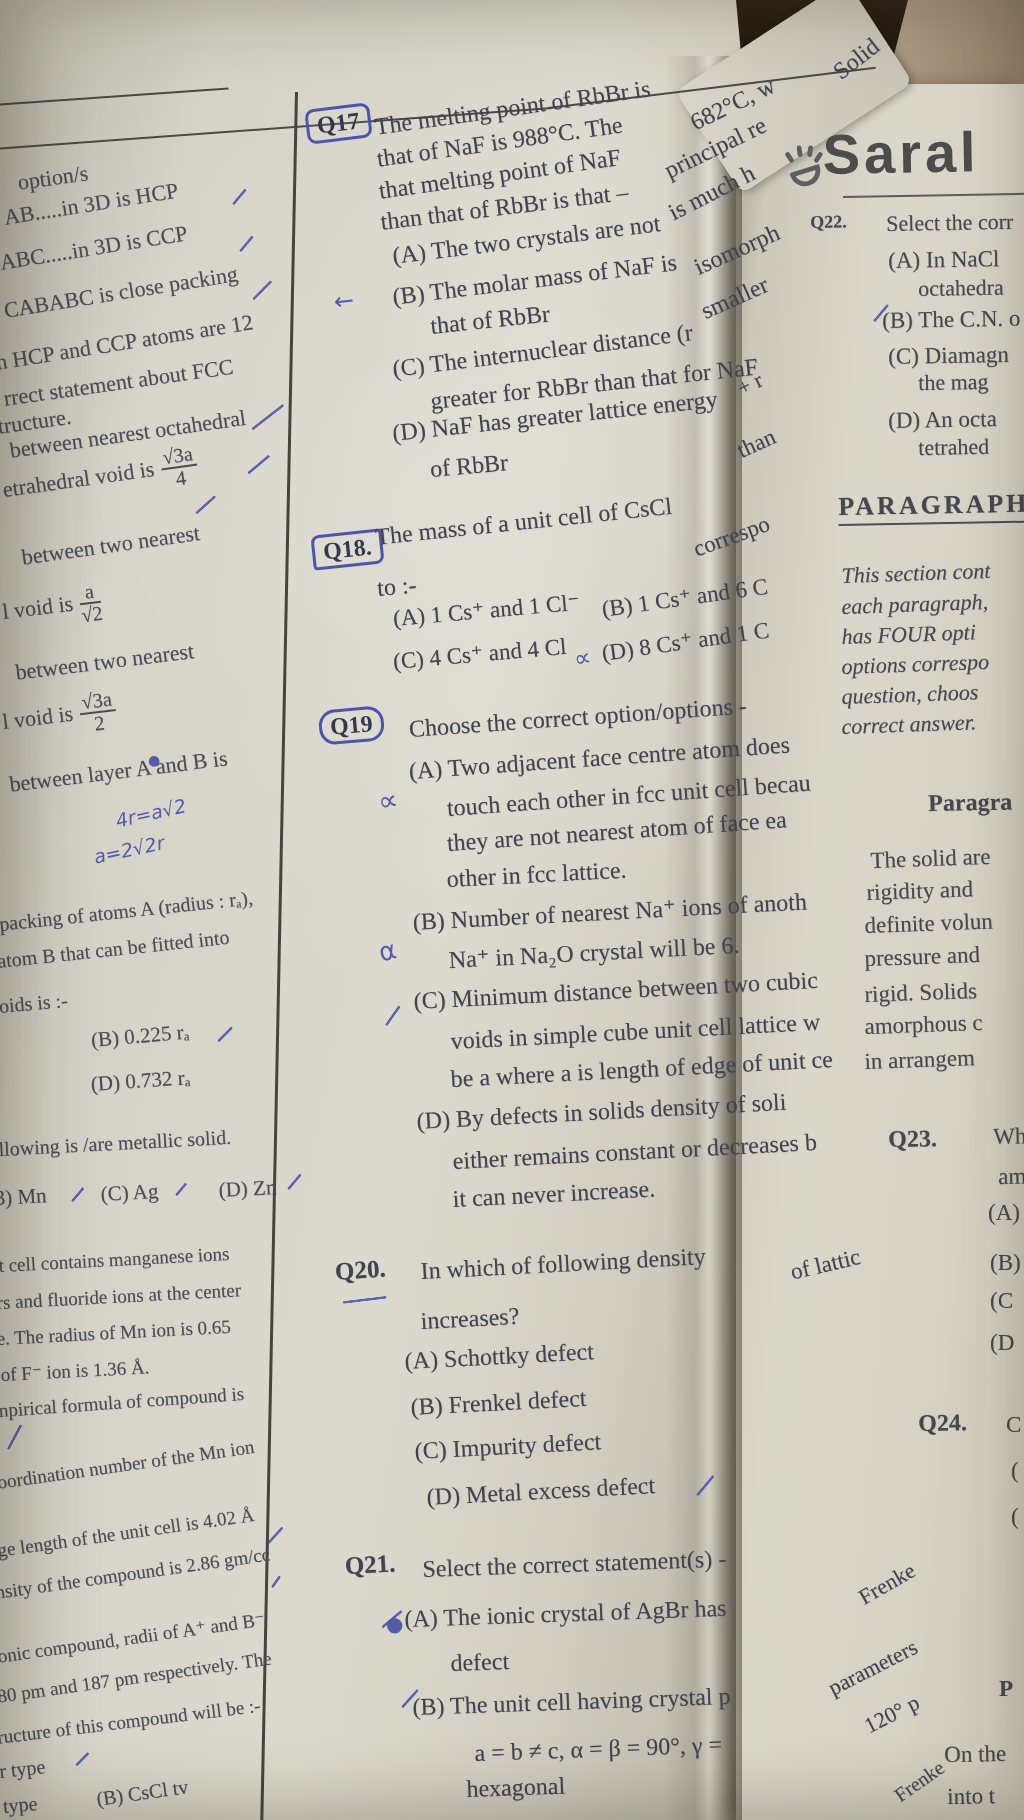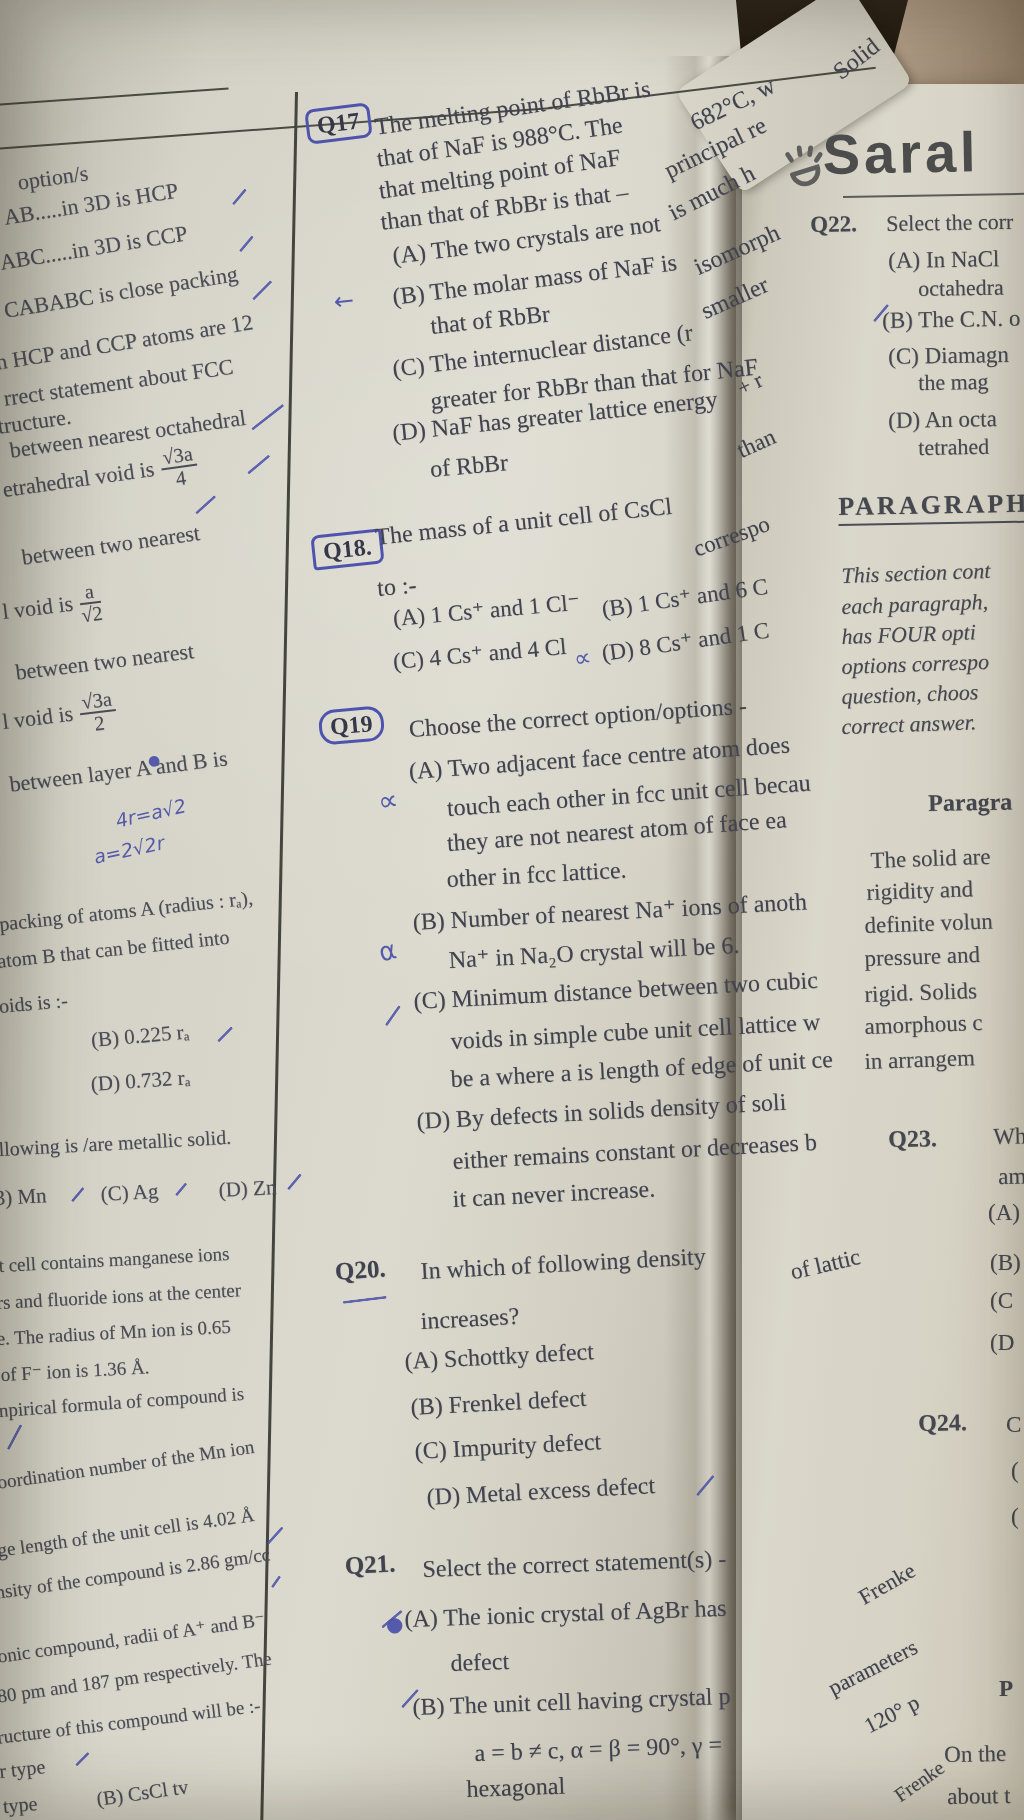--- a/index.html
+++ b/index.html
@@ -203,21 +203,21 @@
           <line x1="9" y1="15" x2="13" y2="21"></line>
           <line x1="21" y1="8" x2="22" y2="15"></line>
           <line x1="33" y1="8" x2="32" y2="15"></line>
           <line x1="43" y1="15" x2="39" y2="21"></line>
         </g>
       </svg>
   </span>
   <div class="t" style="left:822px;top:122px;font-size:56px;font-weight:bold;letter-spacing:4px;color:#4c4c4c;font-family:'Liberation Sans','DejaVu Sans',sans-serif;text-shadow:none;transform:rotate(-1deg)">Saral</div>
   <div class="ul" style="left:843px;top:196px;width:181px;transform:rotate(-1deg)"></div>
 
-  <div class="t rt b" style="left:810px;top:212px;font-size:23px;transform:rotate(-1deg)">Q22.</div>
+  <div class="t rt b" style="left:810px;top:212px;font-size:18px;transform:rotate(-1deg)">Q22.</div>
   <div class="t rt" style="left:886px;top:211px;font-size:22px;transform:rotate(-1deg)">Select the corr</div>
   <div class="t rt" style="left:888px;top:248px;font-size:23px;transform:rotate(-1deg)">(A) In NaCl</div>
   <div class="t rt" style="left:918px;top:276px;font-size:22px;transform:rotate(-1deg)">octahedra</div>
   <div class="slash" style="left:874px;top:320px;width:22px;transform:rotate(-50deg)"></div>
   <div class="t rt" style="left:882px;top:308px;font-size:23px;transform:rotate(-1deg)">(B) The C.N. o</div>
   <div class="t rt" style="left:888px;top:344px;font-size:23px;transform:rotate(-1deg)">(C) Diamagn</div>
   <div class="t rt" style="left:918px;top:370px;font-size:22px;transform:rotate(-1deg)">the mag</div>
   <div class="t rt" style="left:888px;top:408px;font-size:23px;transform:rotate(-1deg)">(D) An octa</div>
   <div class="t rt" style="left:918px;top:435px;font-size:22px;transform:rotate(-1deg)">tetrahed</div>
 
@@ -246,21 +246,21 @@
   <div class="t rt" style="left:990px;top:1288px;font-size:23px">(C</div>
   <div class="t rt" style="left:990px;top:1330px;font-size:23px">(D</div>
 
   <div class="t rt b" style="left:918px;top:1410px;font-size:24px;transform:rotate(-1deg)">Q24.</div>
   <div class="t rt" style="left:1006px;top:1412px;font-size:23px">C</div>
   <div class="t rt" style="left:1011px;top:1458px;font-size:23px">(</div>
   <div class="t rt" style="left:1011px;top:1504px;font-size:23px">(</div>
 
   <div class="t rt" style="left:999px;top:1676px;font-size:23px;font-weight:bold">P</div>
   <div class="t rt" style="left:944px;top:1742px;font-size:23px;transform:rotate(-1deg)">On the</div>
-  <div class="t rt" style="left:947px;top:1784px;font-size:23px;transform:rotate(-1deg)">about t</div>
+  <div class="t rt" style="left:947px;top:1784px;font-size:23px;transform:rotate(-1deg)">into t</div>
   <div class="t rt" style="left:890px;top:1788px;font-size:20px;transform:rotate(-35deg)">Frenke</div>
 
   <div class="slash" style="left:233px;top:203px;width:20px;transform:rotate(-50deg)"></div>
   <div class="slash" style="left:240px;top:250px;width:20px;transform:rotate(-50deg)"></div>
   <div class="slash" style="left:253px;top:298px;width:26px;transform:rotate(-45deg)"></div>
   <div class="slash" style="left:252px;top:428px;width:40px;transform:rotate(-38deg)"></div>
   <div class="slash" style="left:248px;top:472px;width:28px;transform:rotate(-40deg)"></div>
   <div class="slash" style="left:196px;top:512px;width:26px;transform:rotate(-42deg)"></div>
   <div class="slash" style="left:218px;top:1040px;width:20px;transform:rotate(-45deg)"></div>
   <div class="slash" style="left:72px;top:1200px;width:18px;transform:rotate(-50deg)"></div>

